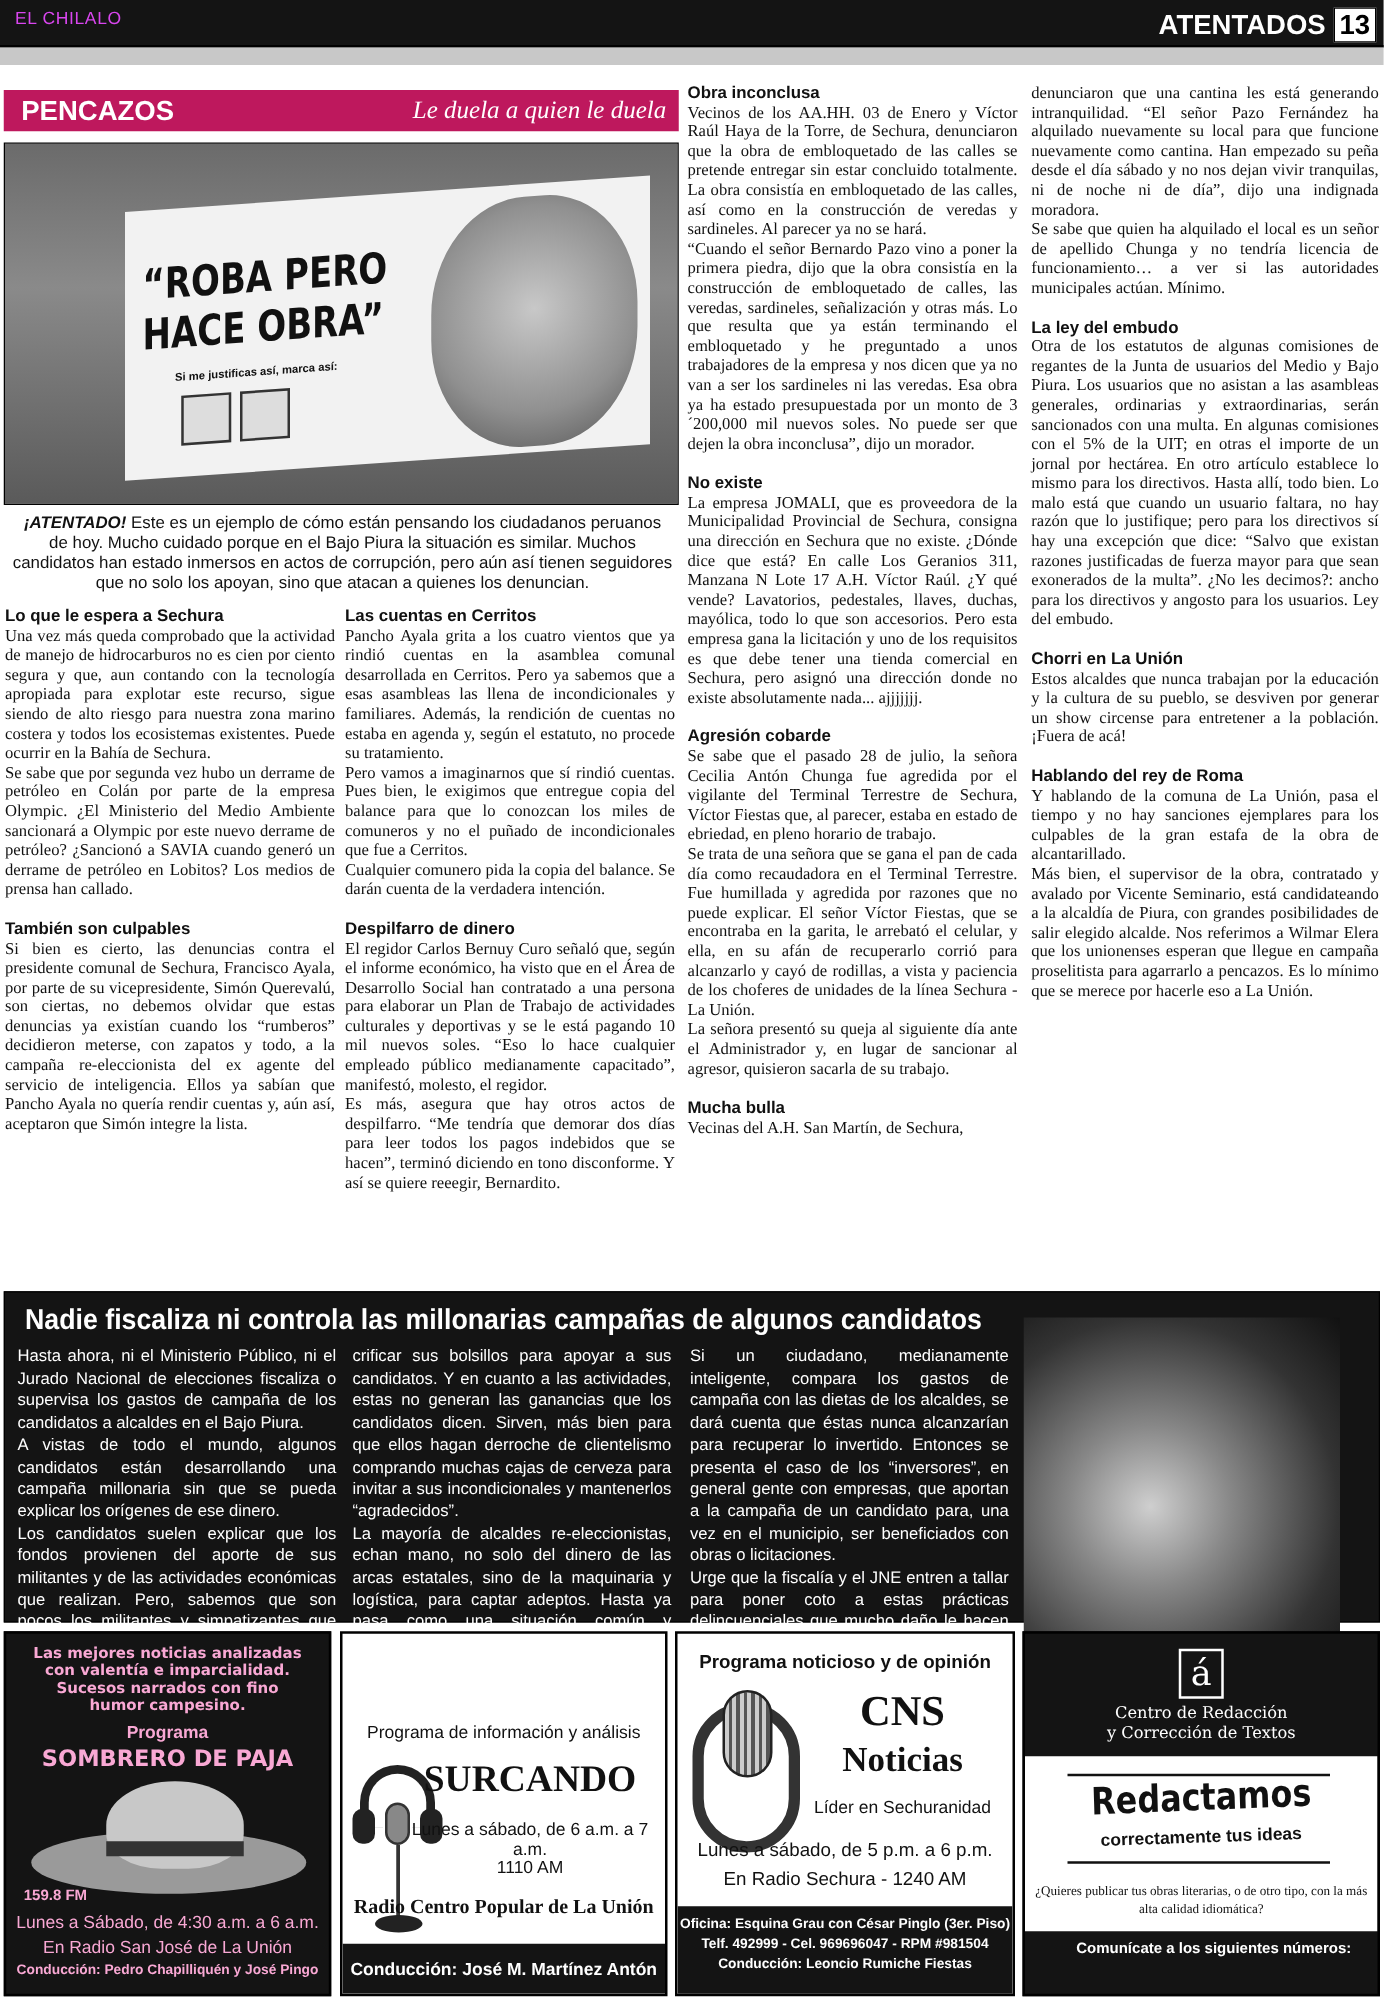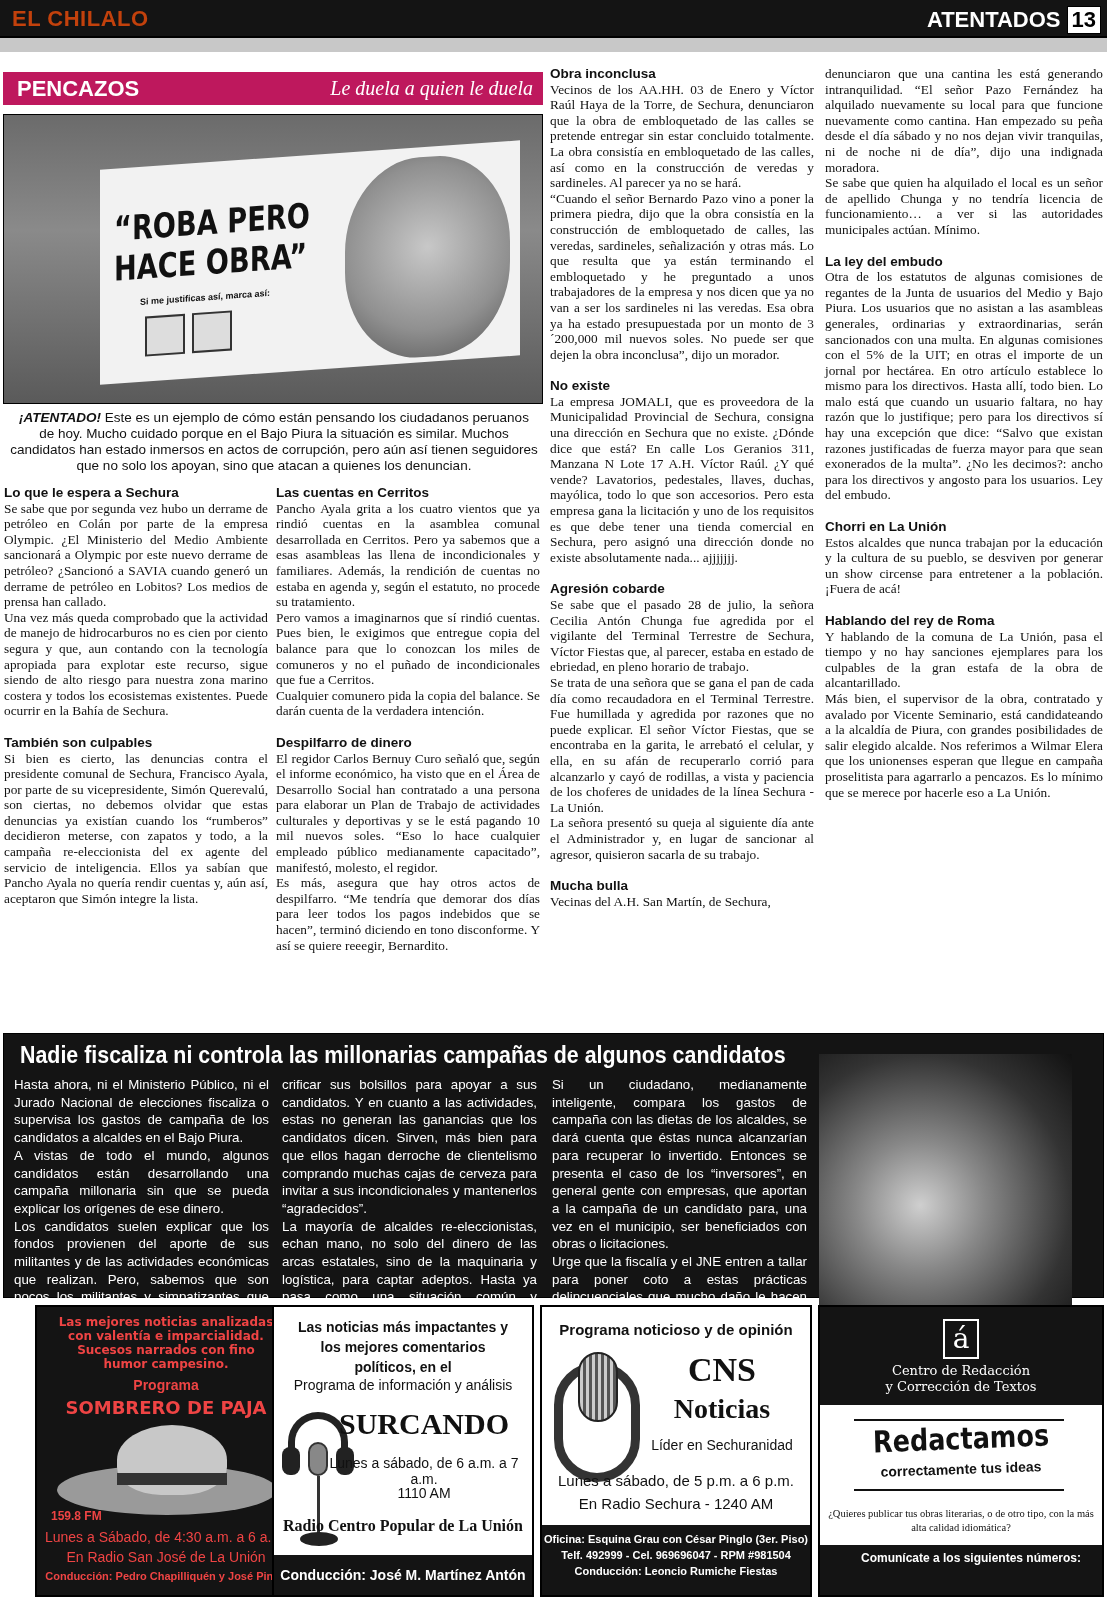--- a/index.html
+++ b/index.html
@@ -1,18 +1,18 @@
 <!DOCTYPE html>
 <html><head>
 <meta charset="utf-8">
 <style>
   * { box-sizing: border-box; margin: 0; padding: 0; }
   body { width: 1107px; height: 1600px; background: #ffffff; font-family: "Liberation Sans", sans-serif; color: #111; position: relative; overflow: hidden; }
   .topbar { position: absolute; left: 0; top: 0; width: 1107px; height: 38px; background: #141414; border-bottom: 2px solid #000; }
-  .topbar .left { position: absolute; left: 12px; top: 6px; color: #c2410c; font-weight: bold; font-size: 22px; letter-spacing: 0.5px; }
+  .topbar .left { position: absolute; left: 12px; top: 6px; color: #d946ef; font-weight: normal; font-size: 14px; letter-spacing: 0.5px; }
   .topbar .right { position: absolute; right: 6px; top: 6px; color: #fff; font-weight: bold; font-size: 22px; display: flex; align-items: center; gap: 6px; }
   .topbar .pagenum { background: #fff; color: #000; padding: 0 4px; font-size: 22px; line-height: 26px; border: 1px solid #000; }
   .graybar { position: absolute; left: 0; top: 38px; width: 1107px; height: 14px; background: #c8c8c8; }
 
   .pencazos-hdr { position: absolute; left: 3px; top: 72px; width: 540px; height: 33px; background: #be185d; }
   .pencazos-hdr .t1 { position: absolute; left: 14px; top: 4px; color: #fff; font-weight: bold; font-size: 22px; }
   .pencazos-hdr .t2 { position: absolute; right: 10px; top: 5px; color: #fff; font-style: italic; font-family: "Liberation Serif", serif; font-size: 20px; }
 
   .photo { position: absolute; left: 3px; top: 114px; width: 540px; height: 290px; background: linear-gradient(180deg,#6b6b6b 0%,#8a8a8a 40%,#5a5a5a 100%); border: 1px solid #000; overflow: hidden; }
   .billboard { position: absolute; left: 96px; top: 40px; width: 420px; height: 215px; background: #f2f2f2; transform: skewY(-4deg); }
@@ -28,21 +28,21 @@
   .col p { margin: 0; font-family: Liberation Serif, serif; }
   .col .gap { height: 16px; }
 
   .bottom-feature { position: absolute; left: 3px; top: 1033px; width: 1101px; height: 265px; background: #141414; border: 1px solid #000; }
   .bf-title { position: absolute; left: 16px; top: 8px; color: #fff; font-weight: bold; font-size: 23px; transform: scaleX(0.93); transform-origin: left; white-space: nowrap; }
   .bf-col { position: absolute; color: #fff; font-size: 13.3px; line-height: 17.7px; text-align: justify; }
   .bf-photo { position: absolute; left: 815px; top: 20px; width: 253px; height: 252px; background: radial-gradient(circle at 40% 60%, #cfcfcf 0%, #888 30%, #333 70%, #111 100%); }
   .bf-photo-caption { position: absolute; left: 815px; top: 276px; width: 253px; color: #fff; font-size: 13px; text-align: center; }
 
   .ad { position: absolute; top: 1305px; height: 292px; border: 2px solid #000; overflow: hidden; }
-  .ad1 { left: 3px; width: 262px; background: #141414; color: #ef4444; text-align: center; margin-left: 32px; }
+  .ad1 { left: 3px; width: 262px; background: #141414; color: #f9a8d4; text-align: center; }
   .ad2 { left: 272px; width: 262px; background: #fff; color: #111; text-align: center; }
   .ad3 { left: 540px; width: 272px; background: #fff; color: #111; text-align: center; }
   .ad4 { left: 818px; width: 286px; background: #141414; color: #fff; text-align: center; }
   .ad .row { position: absolute; left: 0; width: 100%; }
   .hat { position: absolute; left: 20px; top: 118px; width: 220px; height: 90px; }
   .hat .brim { position: absolute; left: 0; top: 40px; width: 220px; height: 50px; border-radius: 50%; background: #9a9a9a; }
   .hat .crown { position: absolute; left: 60px; top: 0; width: 110px; height: 70px; border-radius: 50% 50% 40% 40%; background: #c8c8c8; }
   .hat .band { position: absolute; left: 60px; top: 48px; width: 110px; height: 12px; background: #333; }
   .headphones { position: absolute; left: 8px; top: 105px; width: 72px; height: 80px; }
   .hp-arc { position: absolute; left: 6px; top: 0; width: 60px; height: 50px; border: 7px solid #222; border-bottom: none; border-radius: 30px 30px 0 0; }
@@ -83,22 +83,22 @@
     <div class="bb-logo" style="left:92px;"></div>
     <div class="bb-face"></div>
   </div>
 </div>
 <div class="caption">
   <b>¡ATENTADO!</b><span> Este es un ejemplo de cómo están pensando los ciudadanos peruanos de hoy. Mucho cuidado porque en el Bajo Piura la situación es similar. Muchos candidatos han estado inmersos en actos de corrupción, pero aún así tienen seguidores que no solo los apoyan, sino que atacan a quienes los denuncian.</span>
 </div>
 
 <div class="col" style="left:4px; top:485px; width:264px;">
   <h3>Lo que le espera a Sechura</h3>
+  <p>Una vez más queda comprobado que la actividad de manejo de hidrocarburos no es cien por ciento segura y que, aun contando con la tecnología apropiada para explotar este recurso, sigue siendo de alto riesgo para nuestra zona marino costera y todos los ecosistemas existentes. Puede ocurrir en la Bahía de Sechura.</p>
   <p>Se sabe que por segunda vez hubo un derrame de petróleo en Colán por parte de la empresa Olympic. ¿El Ministerio del Medio Ambiente sancionará a Olympic por este nuevo derrame de petróleo? ¿Sancionó a SAVIA cuando generó un derrame de petróleo en Lobitos? Los medios de prensa han callado.</p>
-  <p>Una vez más queda comprobado que la actividad de manejo de hidrocarburos no es cien por ciento segura y que, aun contando con la tecnología apropiada para explotar este recurso, sigue siendo de alto riesgo para nuestra zona marino costera y todos los ecosistemas existentes. Puede ocurrir en la Bahía de Sechura.</p>
   <div class="gap"></div>
   <h3>También son culpables</h3>
   <p>Si bien es cierto, las denuncias contra el presidente comunal de Sechura, Francisco Ayala, por parte de su vicepresidente, Simón Querevalú, son ciertas, no debemos olvidar que estas denuncias ya existían cuando los “rumberos” decidieron meterse, con zapatos y todo, a la campaña re-eleccionista del ex agente del servicio de inteligencia. Ellos ya sabían que Pancho Ayala no quería rendir cuentas y, aún así, aceptaron que Simón integre la lista.</p>
 </div>
 
 <div class="col" style="left:276px; top:485px; width:264px;">
   <h3>Las cuentas en Cerritos</h3>
   <p>Pancho Ayala grita a los cuatro vientos que ya rindió cuentas en la asamblea comunal desarrollada en Cerritos. Pero ya sabemos que a esas asambleas las llena de incondicionales y familiares. Además, la rendición de cuentas no estaba en agenda y, según el estatuto, no procede su tratamiento.</p>
   <p>Pero vamos a imaginarnos que sí rindió cuentas. Pues bien, le exigimos que entregue copia del balance para que lo conozcan los miles de comuneros y no el puñado de incondicionales que fue a Cerritos.</p>
   <p>Cualquier comunero pida la copia del balance. Se darán cuenta de la verdadera intención.</p>
@@ -162,21 +162,20 @@
       <div class="crown"></div>
       <div class="band"></div>
     </div>
   <div class="row" style="top:202px; left:14px; text-align:left; font-size:12px; font-weight:bold;">159.8 FM</div>
   <div class="row" style="top:222px; font-size:14px;">Lunes a Sábado, de 4:30 a.m. a 6 a.m.</div>
   <div class="row" style="top:242px; font-size:14px;">En Radio San José de La Unión</div>
   <div class="row" style="top:263px; font-size:11px; font-weight:bold;">Conducción: Pedro Chapilliquén y José Pingo</div>
 </div>
 
 <div class="ad ad2">
-  <div class="row" style="top:10px; padding:0 14px; font-size:14px; font-weight:bold; line-height:20px;">Las noticias más impactantes y los mejores comentarios políticos, en el</div>
   <div class="row" style="top:70px; font-size:14px;">Programa de información y análisis</div>
   <div class="headphones">
     <div class="hp-arc"></div>
       <div class="hp-cup" style="left:0;"></div>
       <div class="hp-cup" style="left:54px;"></div>
     <div class="mic"></div>
       <div class="mic-stand"></div>
       <div class="mic-base"></div>
   </div>
   <div class="row" style="top:100px; left:40px; width:220px; font-size:30px; font-weight:bold; font-family:'Liberation Serif',serif;">SURCANDO</div>

